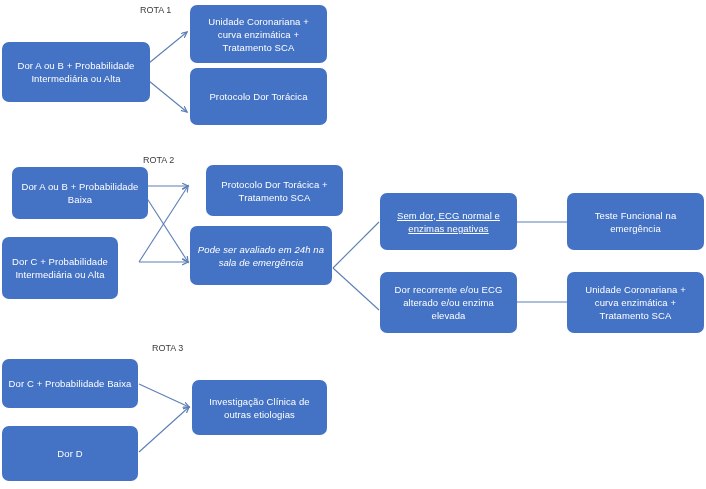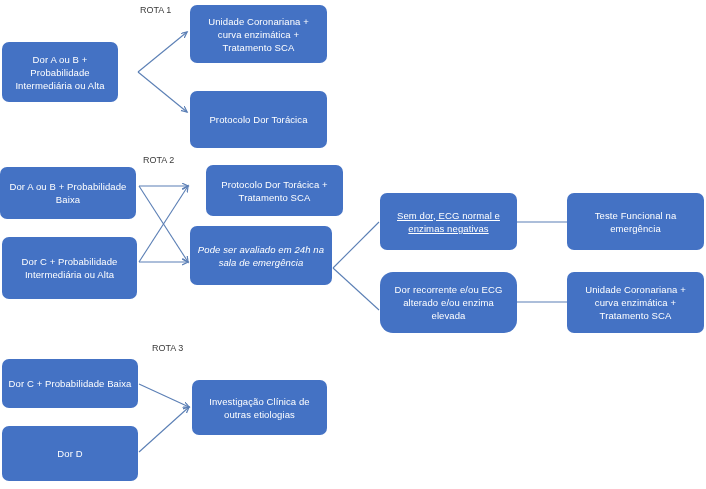--- a/index.html
+++ b/index.html
@@ -79,31 +79,31 @@
     <line x1="517" y1="302" x2="567" y2="302"></line>
 
     <line x1="139" y1="384" x2="189" y2="407" marker-end="url(#arrow)"></line>
     <line x1="139" y1="452" x2="189" y2="407" marker-end="url(#arrow)"></line>
   </svg>
 
   <div class="route-label" style="left:140px; top:5px;">ROTA 1</div>
   <div class="route-label" style="left:143px; top:155px;">ROTA 2</div>
   <div class="route-label" style="left:152px; top:343px;">ROTA 3</div>
 
-  <div class="node" style="left:2px; top:42px; width:116px; height:60px;">Dor A ou B + Probabilidade Intermediária ou Alta</div>
+  <div class="node" style="left:2px; top:42px; width:148px; height:60px;">Dor A ou B + Probabilidade Intermediária ou Alta</div>
   <div class="node" style="left:190px; top:5px; width:137px; height:58px;">Unidade Coronariana + curva enzimática + Tratamento SCA</div>
-  <div class="node" style="left:190px; top:91px; width:137px; height:57px;">Protocolo Dor Torácica</div>
+  <div class="node" style="left:190px; top:68px; width:137px; height:57px;">Protocolo Dor Torácica</div>
 
-  <div class="node" style="left:0; top:167px; width:136px; height:52px;">Dor A ou B + Probabilidade Baixa</div>
-  <div class="node" style="left:2px; top:237px; width:135px; height:62px;">Dor C + Probabilidade Intermediária ou Alta</div>
+  <div class="node" style="left:12px; top:167px; width:136px; height:52px;">Dor A ou B + Probabilidade Baixa</div>
+  <div class="node" style="left:2px; top:237px; width:116px; height:62px;">Dor C + Probabilidade Intermediária ou Alta</div>
   <div class="node" style="left:190px; top:165px; width:137px; height:51px;margin-left:16px;">Protocolo Dor Torácica + Tratamento SCA</div>
   <div class="node" style="left:190px; top:226px; width:142px; height:59px;font-style:italic;">Pode ser avaliado em 24h na sala de emergência</div>
 
   <div class="node" style="left:380px; top:193px; width:137px; height:57px;text-decoration:underline;">Sem dor, ECG normal e enzimas negativas</div>
   <div class="node" style="left:567px; top:193px; width:137px; height:57px;">Teste Funcional na emergência</div>
-  <div class="node" style="left:380px; top:272px; width:137px; height:61px;border-radius:13px;">Dor recorrente e/ou ECG alterado e/ou enzima elevada</div>
+  <div class="node" style="left:380px; top:272px; width:137px; height:61px;">Dor recorrente e/ou ECG alterado e/ou enzima elevada</div>
   <div class="node" style="left:567px; top:272px; width:137px; height:61px;">Unidade Coronariana + curva enzimática + Tratamento SCA</div>
 
   <div class="node" style="left:2px; top:359px; width:136px; height:49px;">Dor C + Probabilidade Baixa</div>
   <div class="node" style="left:2px; top:426px; width:136px; height:55px;">Dor D</div>
   <div class="node" style="left:192px; top:380px; width:135px; height:55px;">Investigação Clínica de outras etiologias</div>
 
 </div>
 
 </body></html>

